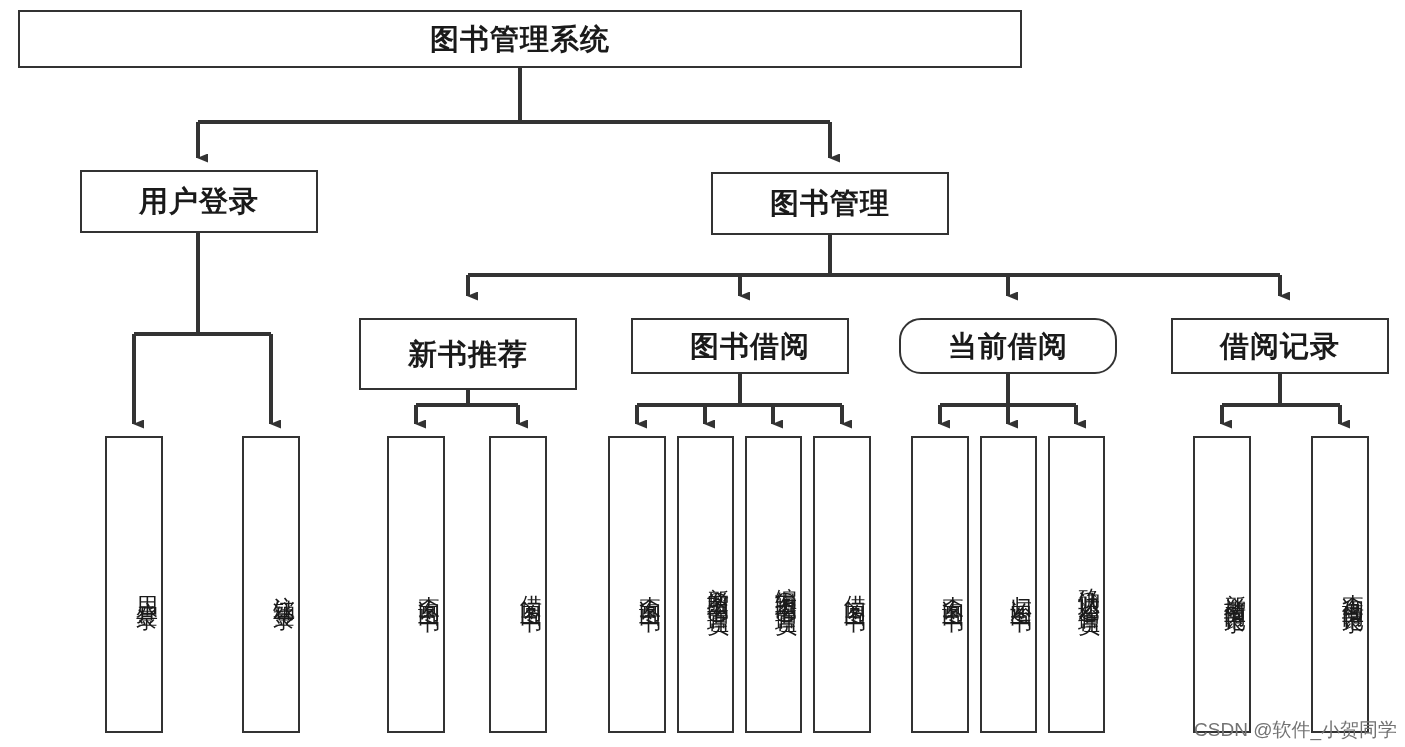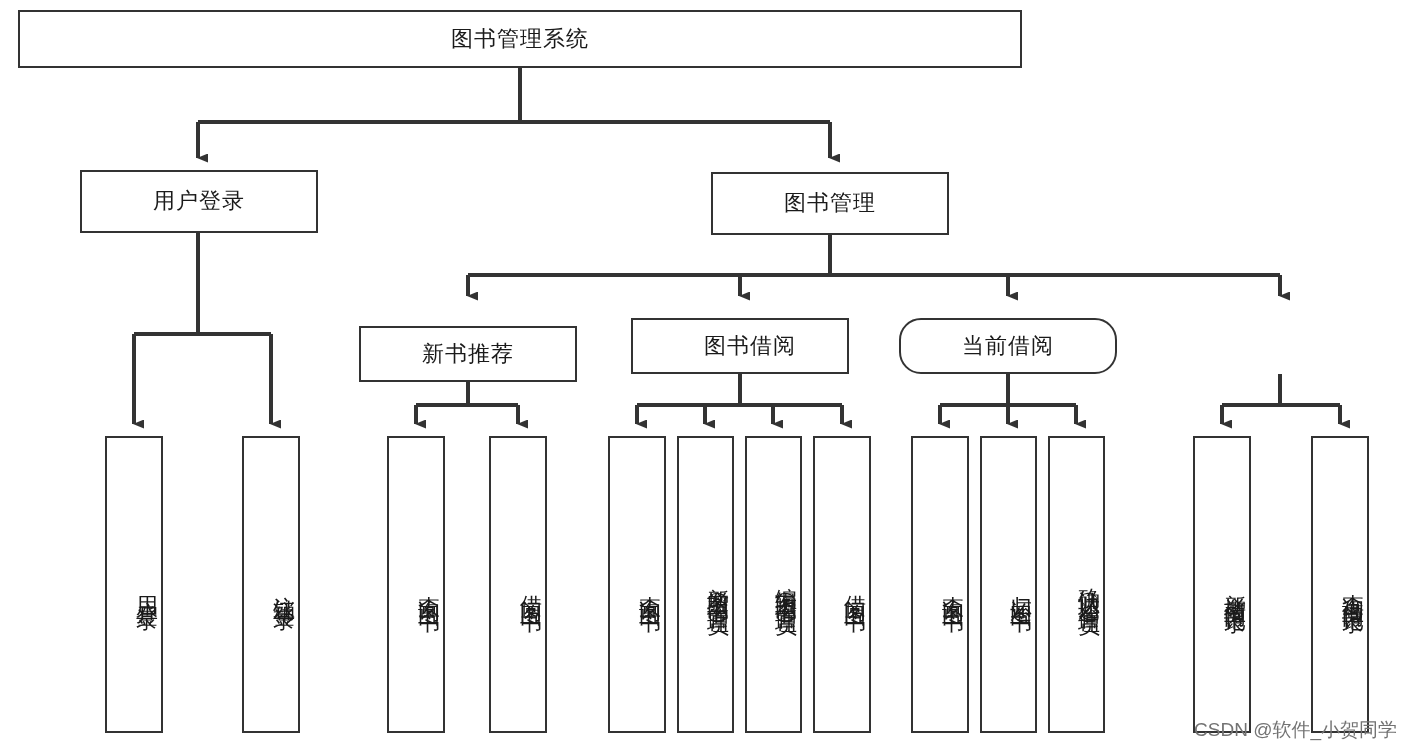--- a/index.html
+++ b/index.html
@@ -32,23 +32,24 @@
     position: absolute;
     box-sizing: border-box;
     background: #ffffff;
     border: 2px solid #333333;
     display: flex;
     align-items: center;
     justify-content: center;
     color: #1a1a1a;
   }
   .node.horizontal {
-    font-size: 22px;
+    font-size: 29px;
     letter-spacing: 1px;
     line-height: 1.2;
+    font-weight: bold;
   }
   .node.vertical {
     writing-mode: vertical-rl;
     text-orientation: upright;
     font-size: 22px;
     letter-spacing: 5px;
     line-height: 1.25;
     padding-top: 6px;
     align-items: flex-start;
     justify-content: center;
@@ -122,23 +123,24 @@
       <path d="M 1222,405 L 1222,424" marker-end="url(#arrowhead)"></path>
       <path d="M 1340,405 L 1340,424" marker-end="url(#arrowhead)"></path>
     </g>
   </svg>
 
   <div class="node horizontal" style="left:18px; top:10px; width:1004px; height:58px;">图书管理系统</div>
 
   <div class="node horizontal" style="left:80px; top:170px; width:238px; height:63px;">用户登录</div>
   <div class="node horizontal" style="left:711px; top:172px; width:238px; height:63px;">图书管理</div>
 
-  <div class="node horizontal" style="left:359px; top:326px; width:218px; height:56px;">新书推荐</div>
+  <div class="node horizontal" style="left:359px; top:318px; width:218px; height:72px;">新书推荐</div>
   <div class="node horizontal" style="left:631px; top:318px; width:218px; height:56px;padding-left:20px;">图书借阅</div>
   <div class="node horizontal" style="left:899px; top:318px; width:218px; height:56px;border-radius:22px;">当前借阅</div>
+  <div class="node horizontal" style="left:1171px; top:318px; width:218px; height:56px;">借阅记录</div>
 
   <div class="node vertical" style="left:105px; top:436px; width:58px; height:297px;">用户登录</div>
   <div class="node vertical" style="left:242px; top:436px; width:58px; height:297px;">注销登录</div>
 
   <div class="node vertical" style="left:387px; top:436px; width:58px; height:297px;">查询图书</div>
   <div class="node vertical" style="left:489px; top:436px; width:58px; height:297px;">借阅图书</div>
 
   <div class="node vertical" style="left:608px; top:436px; width:58px; height:297px;">查询图书</div>
   <div class="node vertical tall-text" style="left:677px; top:436px; width:57px; height:297px;">新增图书（管理员）</div>
   <div class="node vertical tall-text" style="left:745px; top:436px; width:57px; height:297px;">编辑图书（管理员）</div>

